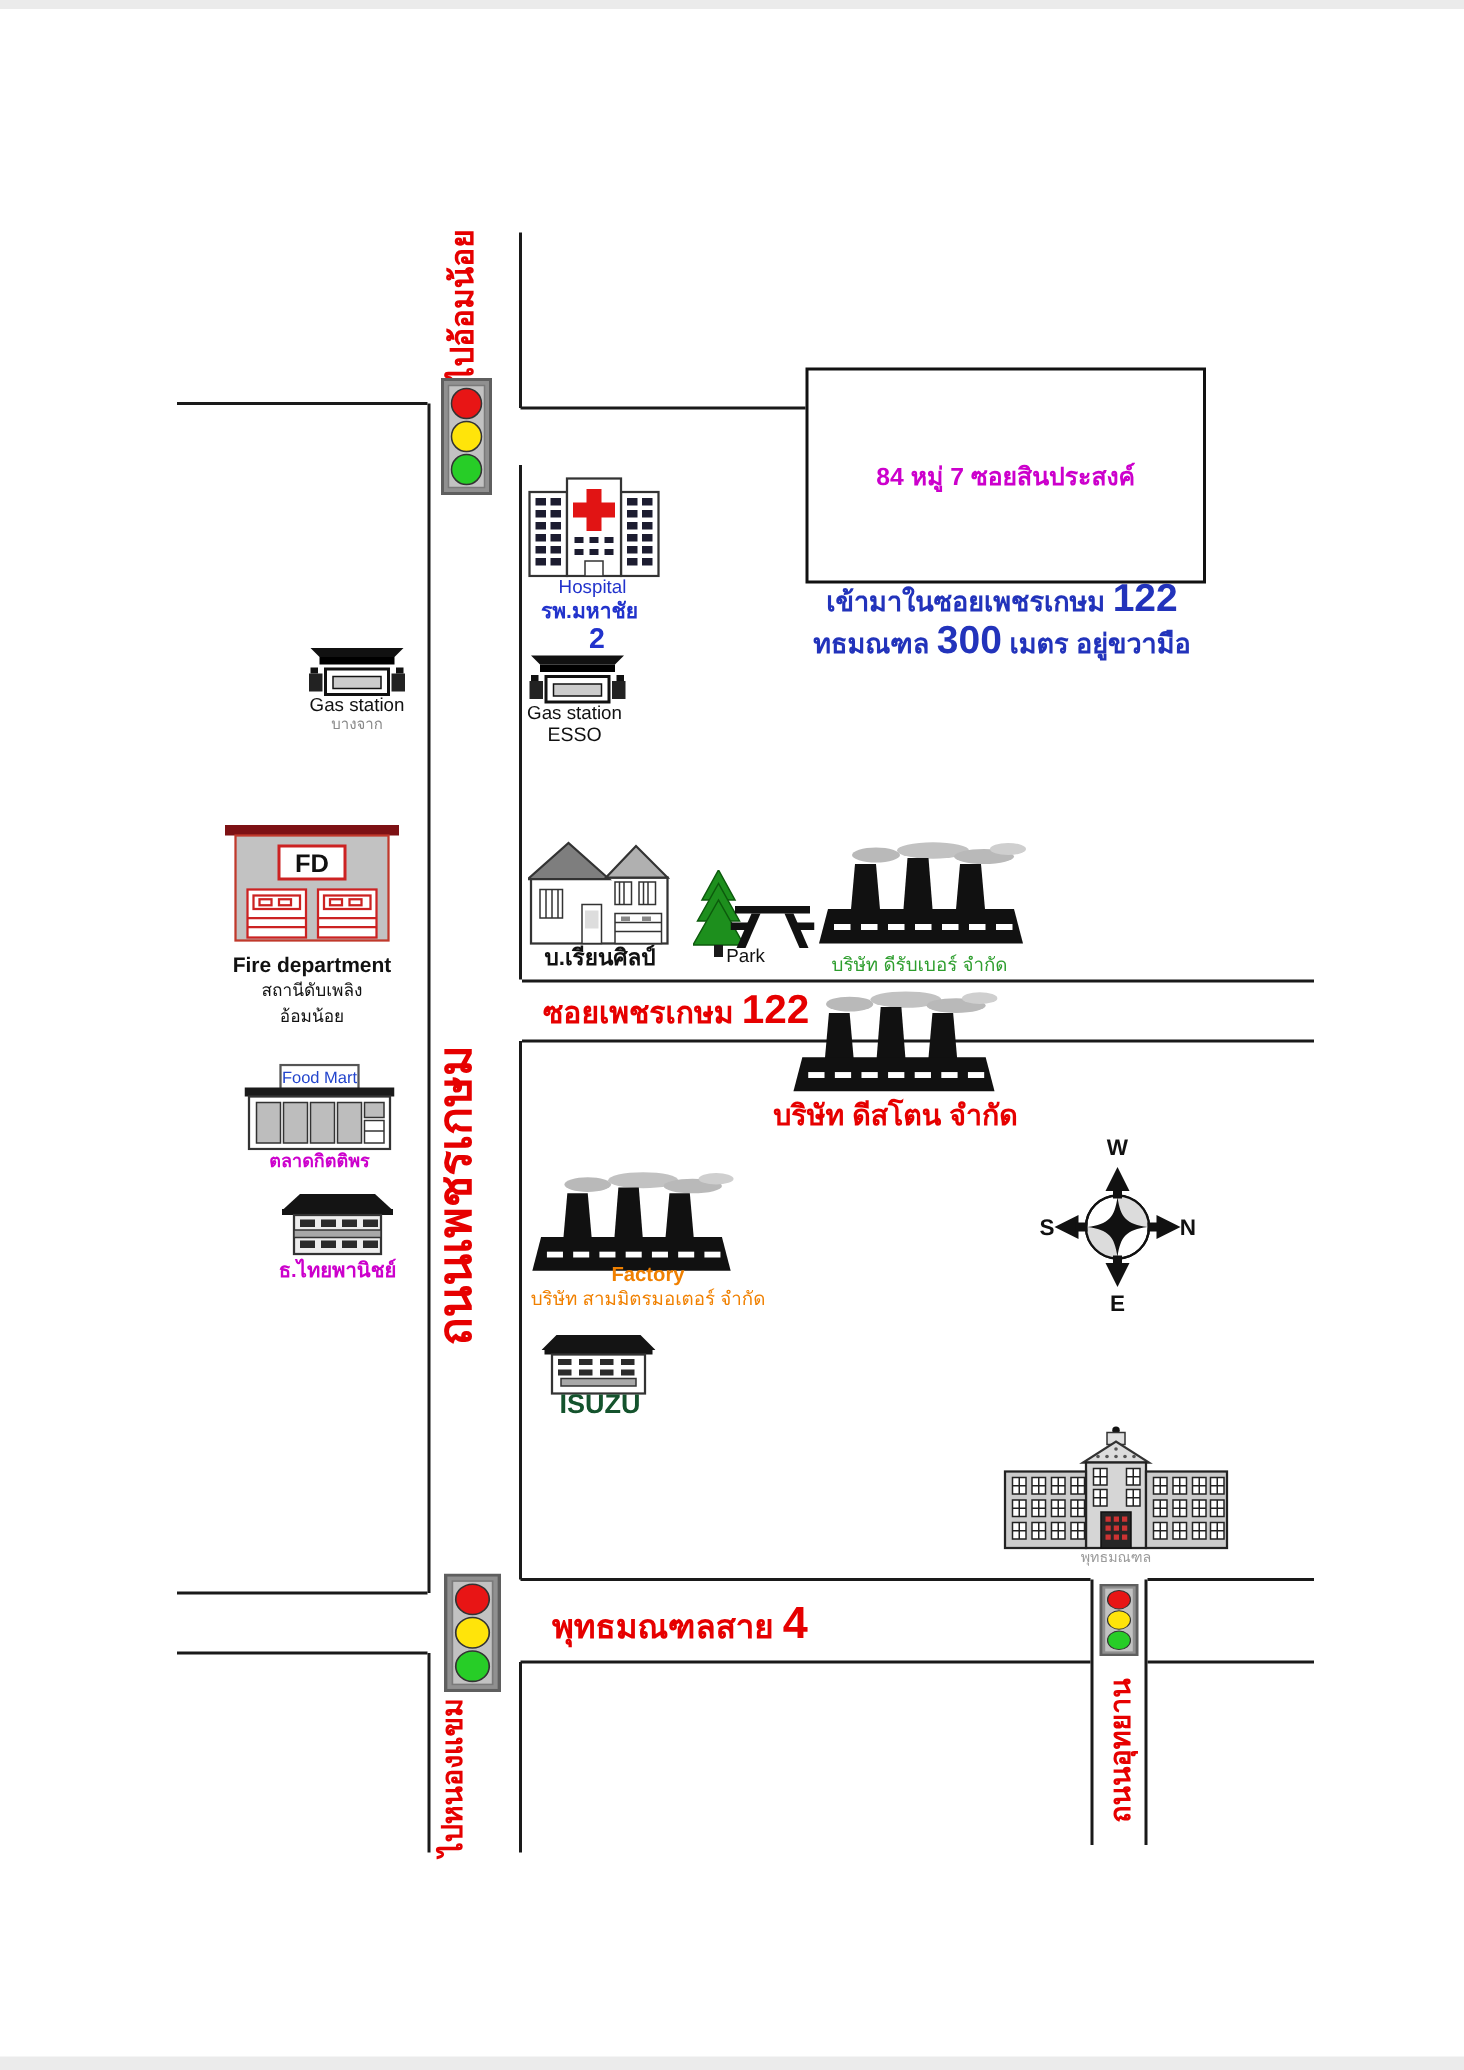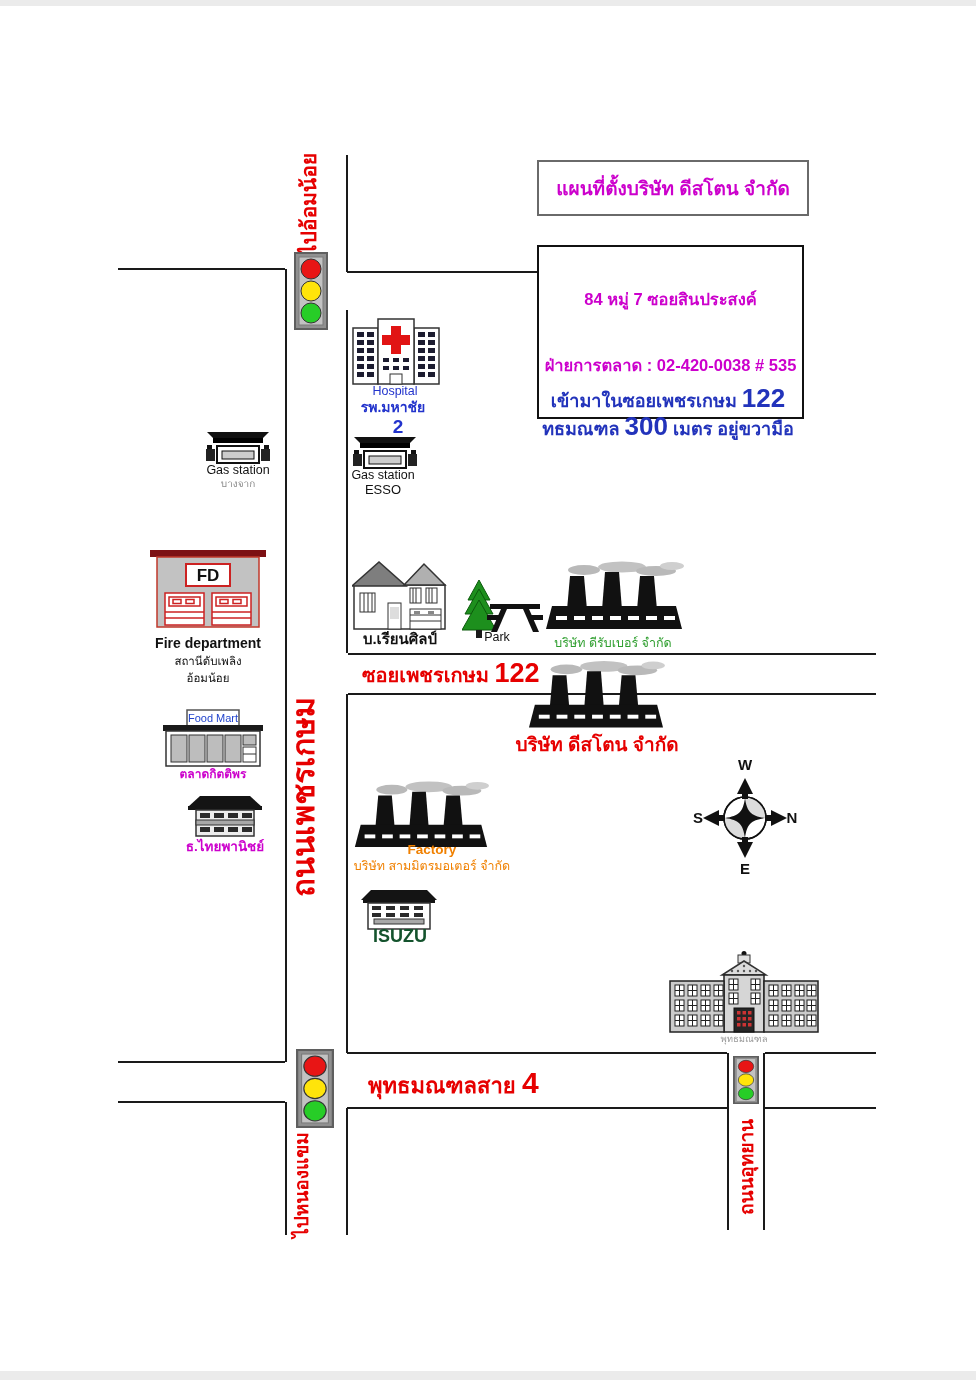--- a/index.html
+++ b/index.html
@@ -5,21 +5,21 @@
   html,body{margin:0;padding:0;background:#ffffff;}
   #canvas{position:relative;width:976px;height:1380px;background:#ffffff;overflow:hidden;
           font-family:"Liberation Sans","DejaVu Sans",sans-serif;}
   .edgebar{position:absolute;left:0;width:976px;background:#ebebeb;}
   .abs{position:absolute;}
   
   .title-box{position:absolute;left:537px;top:160px;width:268px;height:52px;border:2px solid #6a6a6a;
              display:flex;align-items:center;justify-content:center;color:#cc00cc;font-weight:bold;font-size:19px;}
   .addr-box{position:absolute;left:537px;top:245px;width:263px;height:132px;border:2px solid #111;
             display:flex;flex-direction:column;justify-content:space-around;text-align:center;
-            color:#cc00cc;font-weight:bold;font-size:16.5px;padding:19px 0;}
+            color:#cc00cc;font-weight:bold;font-size:16.5px;padding:4px 0;}
   .note{position:absolute;color:#2233bb;font-weight:bold;font-size:18px;white-space:nowrap;transform:translateX(-50%);}
   .note .num{font-size:26px;}
   
   .lbl{position:absolute;transform:translateX(-50%);white-space:nowrap;line-height:1.15;}
   .roadlbl{position:absolute;color:#e60000;font-weight:bold;font-size:22px;white-space:nowrap;}
   .roadlbl .num{font-size:30px;}
   .roadlbl.small{font-size:20px;}
   .roadlbl.small .num{font-size:27px;}
   .vlbl{position:absolute;transform:translate(-50%,-50%) rotate(-90deg);white-space:nowrap;
         color:#e60000;font-weight:bold;}
@@ -51,27 +51,23 @@
       <line x1="765" y1="1108" x2="876" y2="1108"></line>
       <line x1="118" y1="1062" x2="285" y2="1062"></line>
       <line x1="118" y1="1102" x2="285" y2="1102"></line>
       <line x1="286" y1="1102" x2="286" y2="1235"></line>
       <line x1="347" y1="1108" x2="347" y2="1235"></line>
       <line x1="728" y1="1053" x2="728" y2="1230"></line>
       <line x1="764" y1="1053" x2="764" y2="1230"></line>
     </g>
   </svg>
 
-  <div class="title-box">
-    <span>แผนที่ตั้งบริษัท ดีสโตน จำกัด</span>
-  </div>
 
   <div class="addr-box">
     <div>84 หมู่ 7 ซอยสินประสงค์</div>
-    <div>ฝ่ายการตลาด : 02-420-0038 # 535</div>
   </div>
 
   <div class="note" style="left:668px;top:383px">
     <span>เข้ามาในซอยเพชรเกษม</span>
     <span class="num">122</span>
   </div>
   <div class="note" style="left:668px;top:411px">
     <span>ทธมณฑล</span>
     <span class="num">300</span>
     <span>เมตร อยู่ขวามือ</span>

